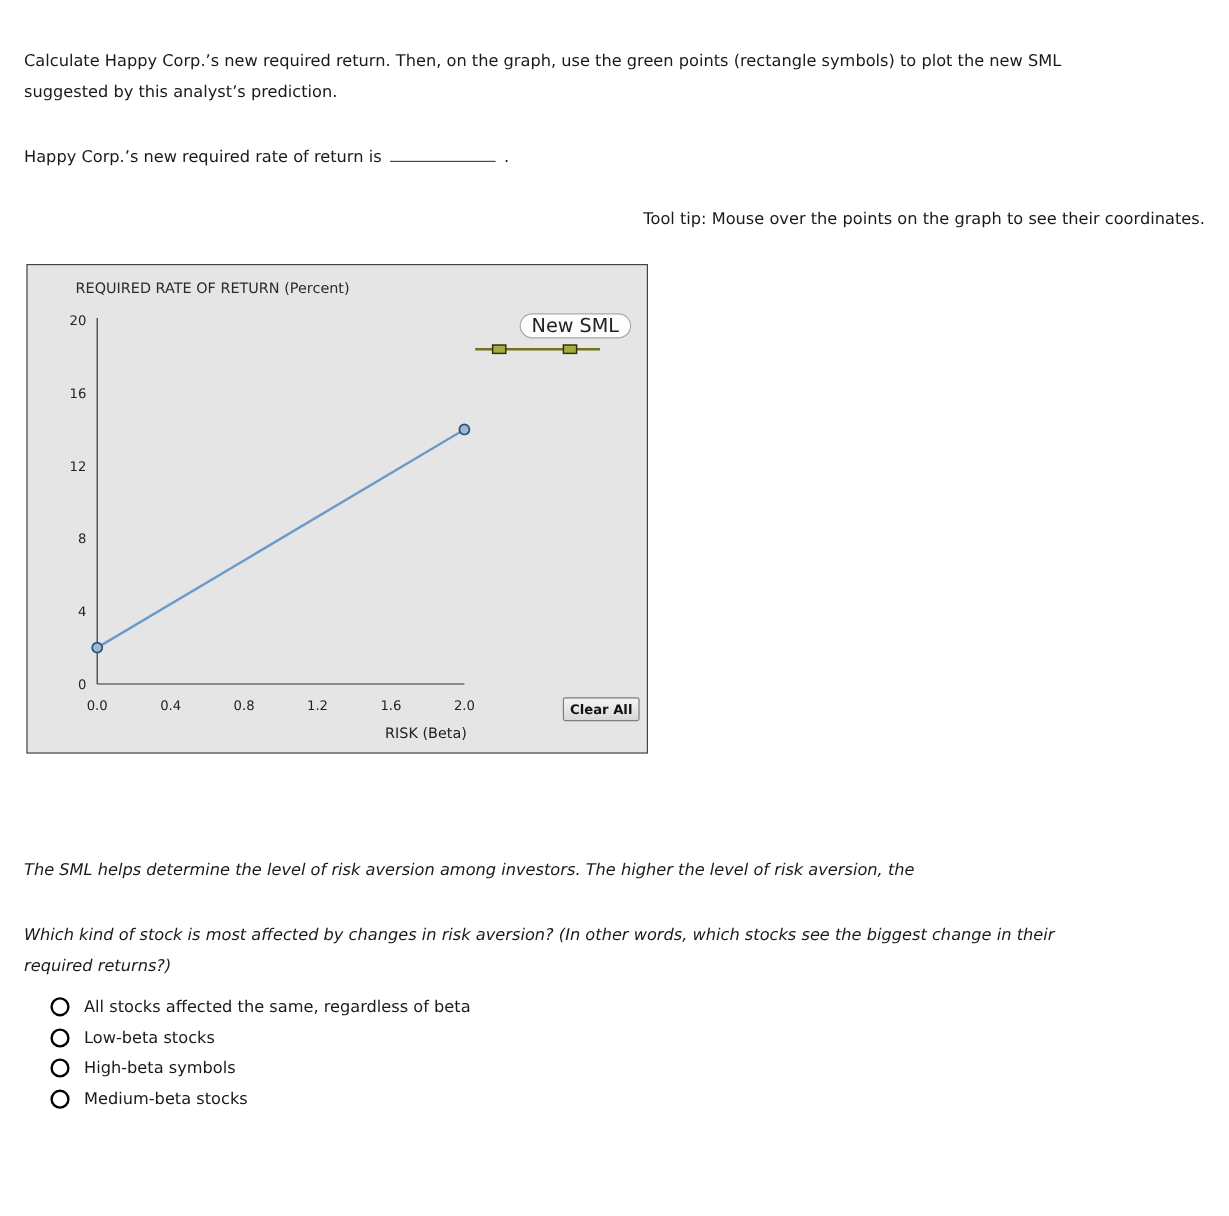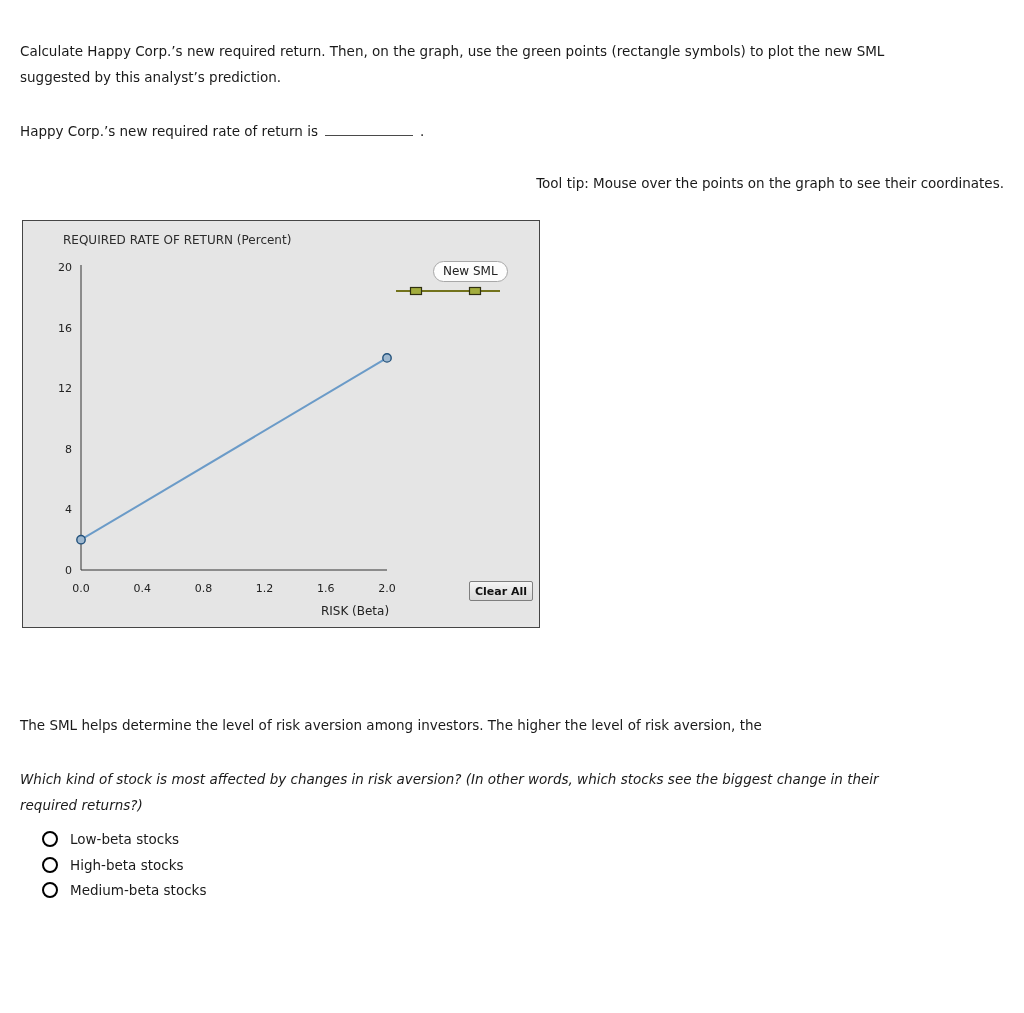--- a/index.html
+++ b/index.html
@@ -33,34 +33,34 @@
   .panel svg { display:block; }
   .chart-title { font-size:12px; fill:#2b2b2b; font-family:"DejaVu Sans",sans-serif; }
   .tick  { font-size:11px; fill:#222222; font-family:"DejaVu Sans",sans-serif; }
   .axlab { font-size:12px; fill:#222222; font-family:"DejaVu Sans",sans-serif; }
   .axis  { stroke:#333333; stroke-width:1; }
 
   .legend-pill {
     position:absolute; left:410px; top:40px;
     height:17px; line-height:17px; padding:1px 9px;
     border:1px solid #a8a8a8; border-radius:11px;
-    background:#fdfdfd; font-size:12px; color:#222; white-space:nowrap;
+    background:#fdfdfd; font-size:16px; color:#222; white-space:nowrap;
     cursor:pointer;
   }
   .clear-btn {
     position:absolute; left:446px; top:360px; width:64px; height:20px;
     font-family:"DejaVu Sans","Liberation Sans",sans-serif;
     font-size:11px; font-weight:bold; color:#111;
     background:linear-gradient(#f5f5f5,#d8d8d8);
     border:1px solid #7e7e7e; border-radius:2px; padding:0; cursor:pointer;
   }
 
   
   .section2 { margin-top:84px; }
-  .s2line { line-height:26px; max-width:950px; }
+  .s2line { line-height:26px; max-width:950px;font-style:italic; }
   .mc-question { margin-top:28px; line-height:26px; max-width:880px;font-style:italic; }
   .options { margin-top:12px; margin-left:22px; }
   .option { display:flex; align-items:center; margin:7.5px 0; height:18px; cursor:pointer; }
   .radio {
     width:12px; height:12px; border:2px solid #000; border-radius:50%;
     background:#fff; margin-right:12px; flex:0 0 auto;
   }
   .option-label { line-height:18px; }
 </style>
 </head>
@@ -108,25 +108,29 @@
 
   <div class="section2">
     <div class="s2line">The SML helps determine the level of risk aversion among investors. The higher the level of risk aversion, the</div>
   </div>
 
   <div class="mc-question">Which kind of stock is most affected by changes in risk aversion? (In other words, which stocks see the biggest change in their required returns?)</div>
 
   <div class="options">
     <div class="option">
       <span class="radio"></span>
+      <span class="option-label">All stocks affected the same, regardless of beta</span>
+    </div>
+    <div class="option">
+      <span class="radio"></span>
       <span class="option-label">Low-beta stocks</span>
     </div>
     <div class="option">
       <span class="radio"></span>
-      <span class="option-label">High-beta stocks</span>
+      <span class="option-label">High-beta symbols</span>
     </div>
     <div class="option">
       <span class="radio"></span>
       <span class="option-label">Medium-beta stocks</span>
     </div>
   </div>
 
 </div>
 
 </body></html>

